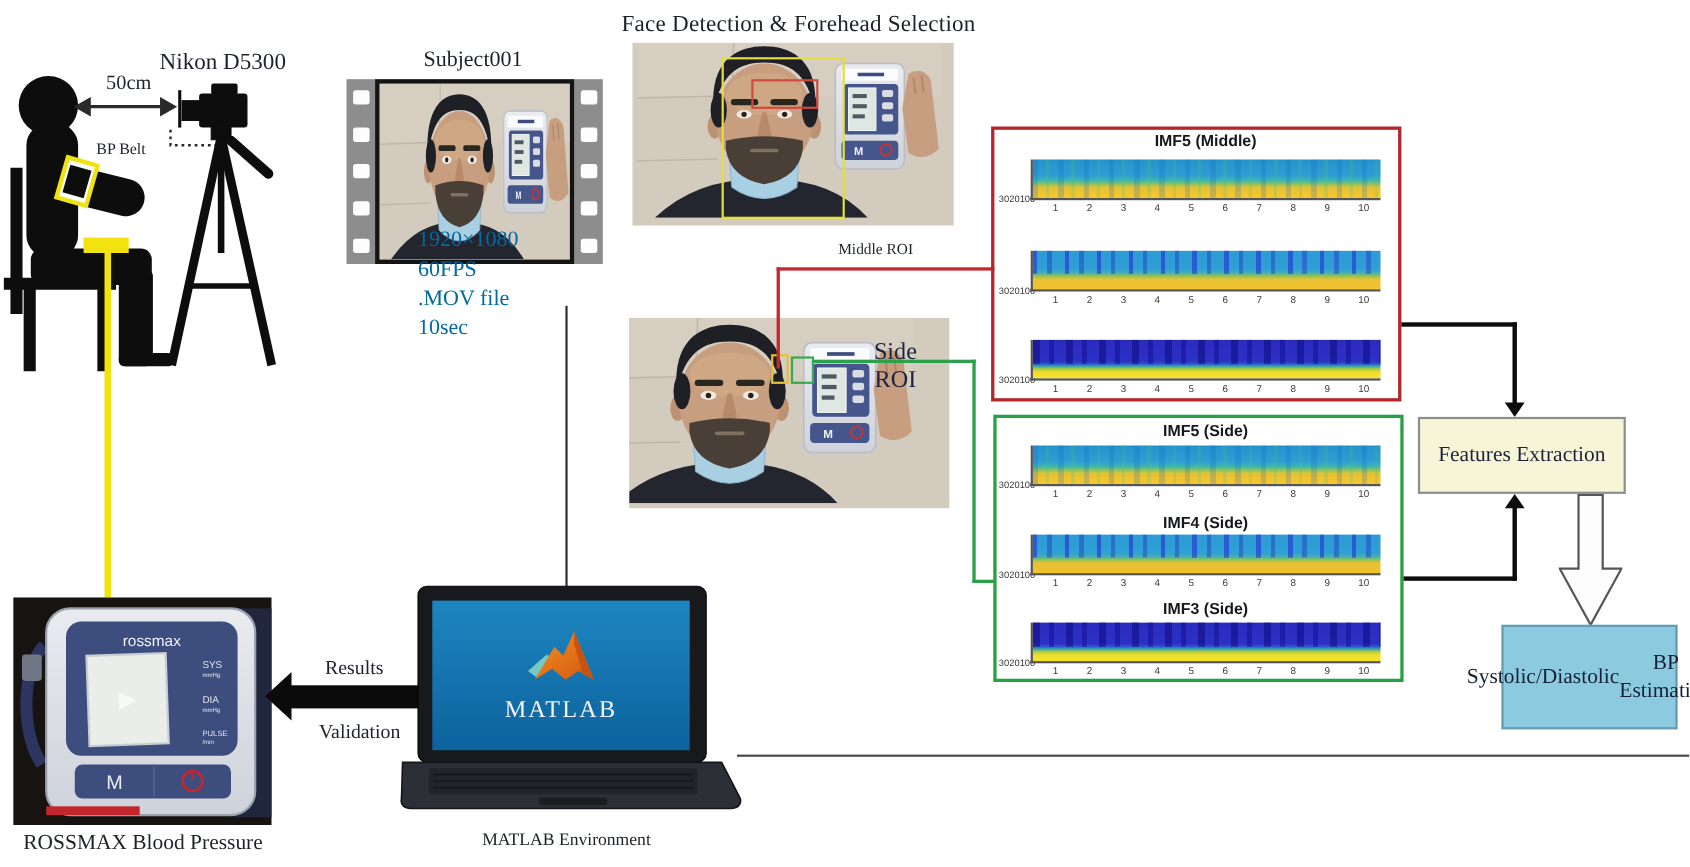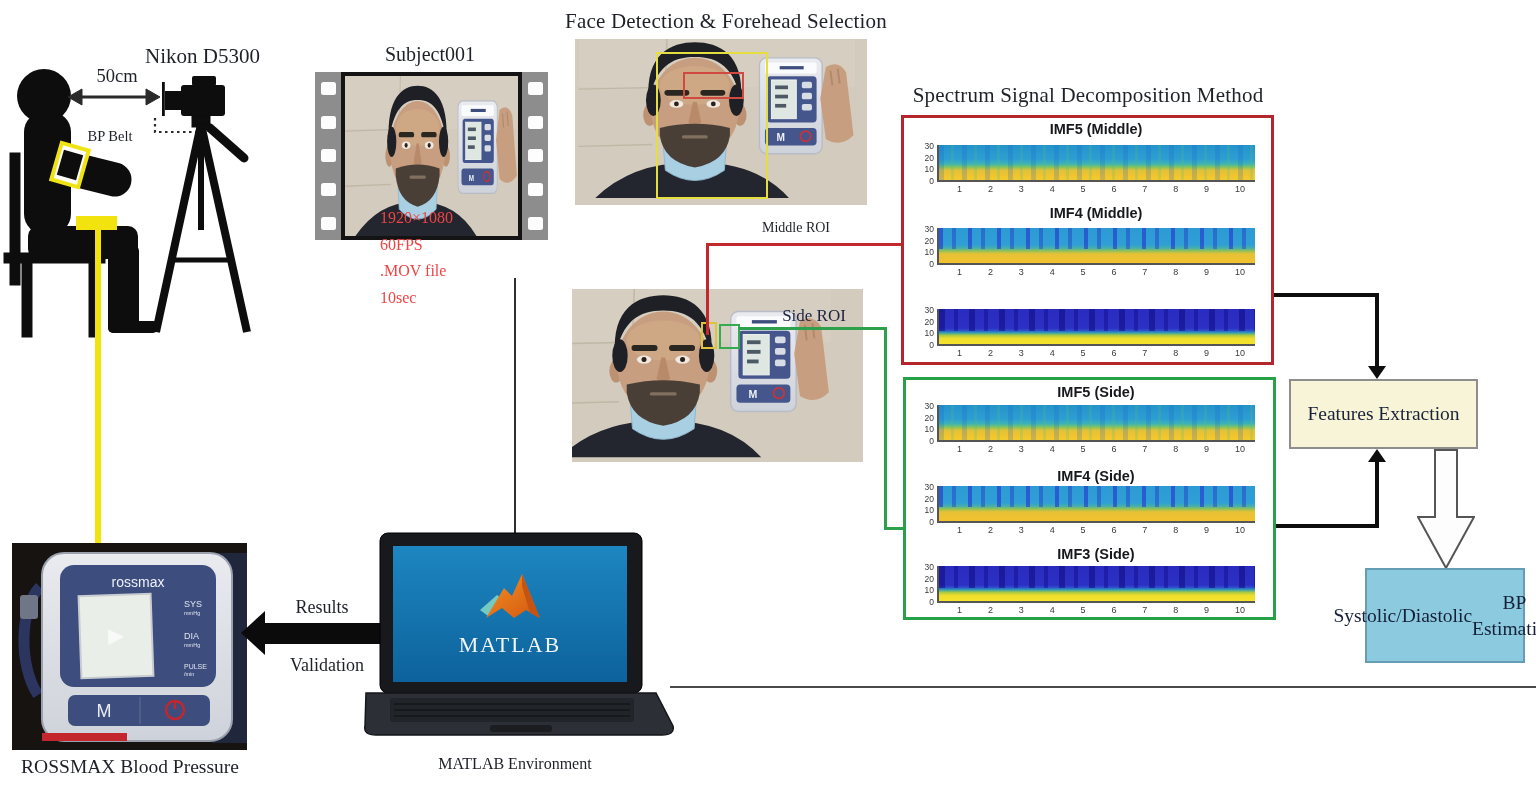--- a/index.html
+++ b/index.html
@@ -17,33 +17,33 @@
   .film{position:absolute;left:315px;top:72px;width:233px;height:168px;background:#8d8d8d;
         display:flex;box-sizing:border-box;}
   .film .holes{width:26px;display:flex;flex-direction:column;justify-content:space-around;align-items:center;}
   .film .hole{width:15px;height:13px;background:#fdfdfd;border-radius:2.5px;}
   .film .frame{flex:1;border:4px solid #141414;background:#d3cbbd;overflow:hidden;}
 
   .photo{position:absolute;overflow:hidden;background:#d3cbbd;}
   .photo svg{display:block;width:100%;height:100%;}
 
   
-  .speclist{position:absolute;left:380px;top:205px;font-size:16px;line-height:26.5px;color:#ef4444;}
+  .speclist{position:absolute;left:380px;top:205px;font-size:20px;line-height:26.5px;color:#0369a1;}
   .speclist span{display:block;}
 
   
   .groupbox{position:absolute;box-sizing:border-box;background:transparent;}
   .red-group{left:901px;top:115px;width:373px;height:250px;border:3.5px solid #b2262c;}
   .green-group{left:903px;top:377px;width:373px;height:243px;border:3px solid #27a047;}
 
   
   .plot-title{position:absolute;left:937px;width:318px;text-align:center;
               font-family:"Liberation Sans",sans-serif;font-weight:bold;font-size:14.5px;color:#17181c;}
   .spec{position:absolute;left:937px;width:318px;height:37px;border-left:2px solid #555;border-bottom:2px solid #555;box-sizing:border-box;background-repeat:no-repeat;}
-  .yticks{position:absolute;left:908px;width:26px;height:45px;display:flex;flex-direction:column;
+  .yticks{position:absolute;left:908px;width:26px;height:45px;display:flex;flex-direction:row;
           justify-content:space-between;align-items:flex-end;
           font-family:"Liberation Sans",sans-serif;font-size:8.5px;color:#3a3a3a;}
   .xticks{position:absolute;left:937px;width:318px;display:flex;justify-content:space-between;
           padding:0 10px 0 20px;box-sizing:border-box;
           font-family:"Liberation Sans",sans-serif;font-size:9px;color:#3a3a3a;}
   .imf5{background-image:
     repeating-linear-gradient(90deg, rgba(20,90,200,0.20) 0 5px, rgba(20,90,200,0) 5px 12px, rgba(80,190,130,0.22) 12px 15px, rgba(0,0,0,0) 15px 23px),
     linear-gradient(180deg,#2593cb 0%,#2d9ed2 40%,#3db3b4 54%,#83c45f 63%,#dfc23a 72%,#f0c32f 86%,#f3cb2e 100%);}
   .imf4{background-image:
     repeating-linear-gradient(90deg, rgba(35,40,205,0.55) 0 4px, rgba(35,40,205,0) 4px 13px, rgba(30,40,190,0.38) 13px 17px, rgba(0,0,0,0) 17px 29px),
@@ -242,32 +242,31 @@
       </svg>
     <div class="roi" style="left:81px;top:13px;width:112px;height:147px;border:2.5px solid #e4df3e;"></div>
     <div class="roi" style="left:108px;top:33px;width:61px;height:27px;border:2px solid #d04a42;"></div>
   </div>
 
   <div class="cap serif" style="left:746px;top:220px;width:100px;font-size:14px;">Middle ROI</div>
   <div class="photo" style="left:572px;top:289px;width:291px;height:173px;">
     <svg viewBox="28 4 262 156" preserveAspectRatio="none">
         <use href="#portrait"></use>
       </svg>
-    <div class="cap serif" style="left:201px;top:17px;width:82px;font-size:17px;color:#1c2340;">Side ROI</div>
+    <div class="cap serif" style="left:201px;top:17px;width:82px;font-size:22px;color:#1c2340;">Side ROI</div>
     <div class="roi" style="left:129px;top:33px;width:16px;height:27px;border:2px solid #e0c23c;"></div>
     <div class="roi" style="left:147px;top:35px;width:21px;height:25px;border:2px solid #35aa4e;"></div>
   </div>
 
   <div class="redline" style="left:706px;top:243px;width:198px;height:3px;"></div>
   <div class="redline" style="left:706px;top:243px;width:3px;height:92px;"></div>
   <div class="greenline" style="left:739px;top:327px;width:148px;height:3px;"></div>
   <div class="greenline" style="left:884px;top:327px;width:3px;height:203px;"></div>
   <div class="greenline" style="left:884px;top:527px;width:21px;height:3px;"></div>
 
-  <div class="cap serif title-lg" style="left:868px;top:83px;width:440px;">Spectrum Signal Decomposition Method</div>
   <div class="groupbox red-group"></div>
   <div class="groupbox green-group"></div>
 
   <div class="plot-title" style="top:121px;">IMF5 (Middle)</div>
   <div class="yticks" style="top:141px;">
       <span>30</span>
       <span>20</span>
       <span>10</span>
       <span>0</span>
     </div>
@@ -278,21 +277,20 @@
       <span>3</span>
       <span>4</span>
       <span>5</span>
       <span>6</span>
       <span>7</span>
       <span>8</span>
       <span>9</span>
       <span>10</span>
     </div>
 
-  <div class="plot-title" style="top:205px;">IMF4 (Middle)</div>
   <div class="yticks" style="top:224px;">
       <span>30</span>
       <span>20</span>
       <span>10</span>
       <span>0</span>
     </div>
   <div class="spec imf4" style="top:228px;"></div>
   <div class="xticks" style="top:267px;">
       <span>1</span>
       <span>2</span>

